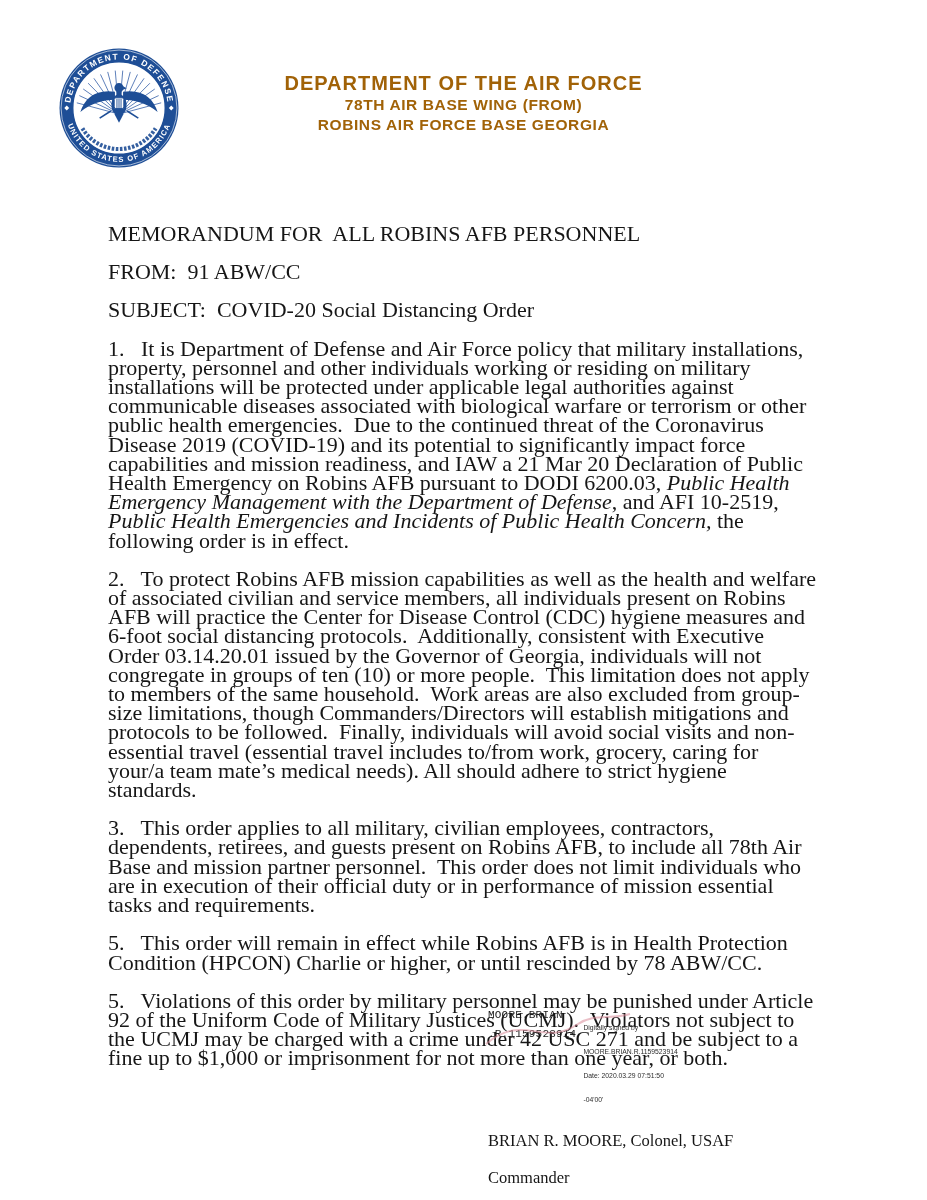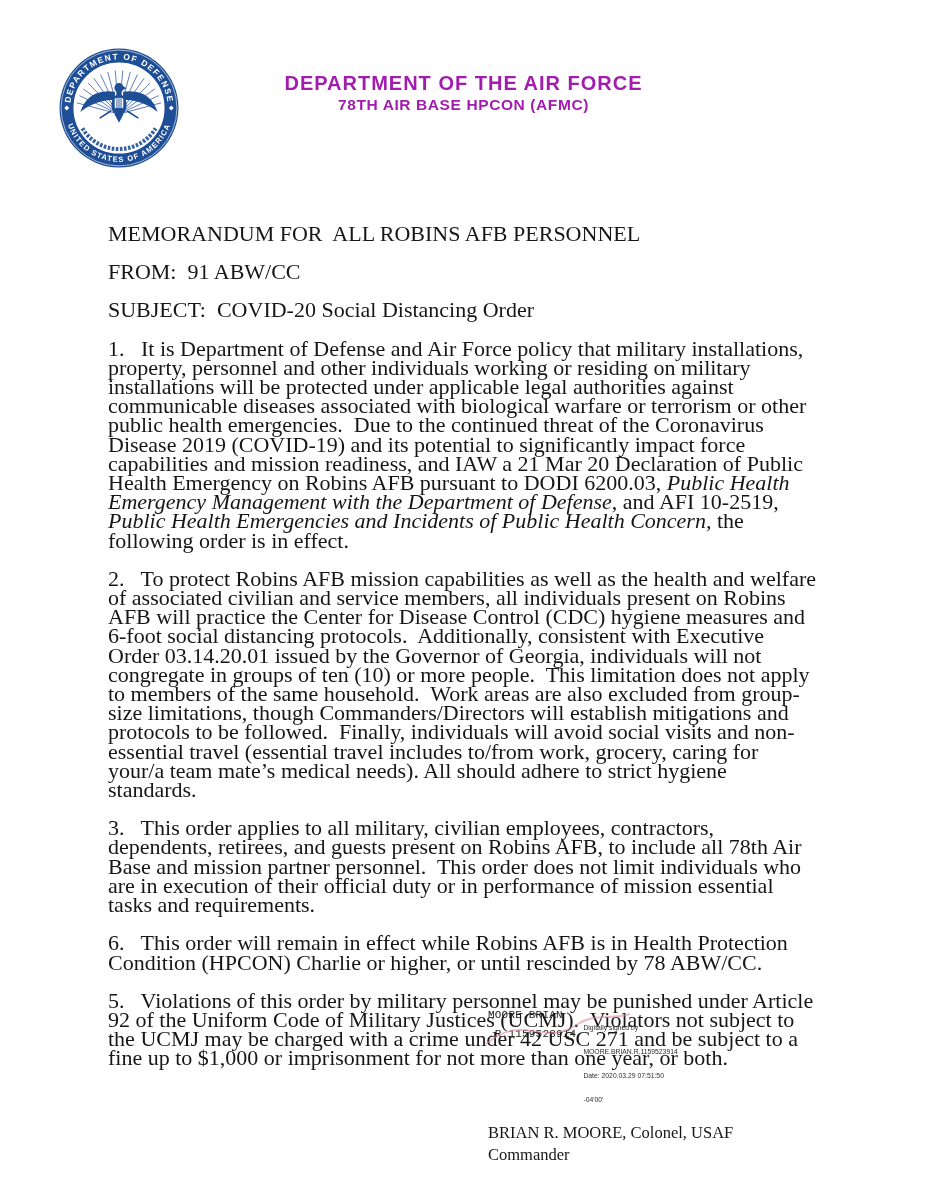--- a/index.html
+++ b/index.html
@@ -40,21 +40,21 @@
     font-size:11px; line-height:18.5px; color:#1c1c1c;
     white-space:pre; letter-spacing:0.2px;
   }
   .digi-details {
     margin-left:7px; margin-top:2px;
     font-family:"Liberation Sans", sans-serif;
     font-size:6.8px; line-height:8px; color:#2d2d2d;
     white-space:pre;
   }
   .sig-swoosh { position:absolute; left:-8px; top:2px; pointer-events:none; }
-  .sig-name { font-size:16.5px; line-height:20.5px; margin-top:3px; white-space:pre; }
+  .sig-name { font-size:16.5px; line-height:20.5px; margin-top:11px; white-space:pre; }
 </style>
 </head>
 <body>
 
 <div class="page">
 
   <div class="seal-wrap">
     <svg viewBox="0 0 120 120" width="122" height="126">
       <circle cx="60" cy="60" r="58.5" fill="#1e4e96"></circle>
       <circle cx="60" cy="60" r="45.5" fill="#ffffff"></circle>
@@ -110,48 +110,49 @@
       </text>
       <text fill="#ffffff" font-family="Liberation Sans, sans-serif" font-weight="bold" font-size="7.4" letter-spacing="1.1">
         <textPath href="#sealBottom" startOffset="50%" text-anchor="middle">UNITED STATES OF AMERICA</textPath>
       </text>
 
       <polygon points="8.6,57.6 11,60 8.6,62.4 6.2,60" fill="#ffffff"></polygon>
       <polygon points="111.4,57.6 113.8,60 111.4,62.4 109,60" fill="#ffffff"></polygon>
     </svg>
   </div>
 
-  <div class="letterhead" style="color:#a21caf;">
+  <div class="letterhead" style="color:#a16207;">
     <div class="lh1">DEPARTMENT OF THE AIR FORCE</div>
-    <div class="lh2">78TH AIR BASE HPCON (AFMC)</div>
+    <div class="lh2">78TH AIR BASE WING (FROM)</div>
+    <div class="lh2">ROBINS AIR FORCE BASE GEORGIA</div>
   </div>
 
   <div class="body">
     <div class="memo-line">MEMORANDUM FOR  ALL ROBINS AFB PERSONNEL</div>
     <div class="memo-line">FROM:  91 ABW/CC</div>
     <div class="memo-line">SUBJECT:  COVID-20 Social Distancing Order</div>
     <div id="paragraphs">
         <p class="para"><span>1.   It is Department of Defense and Air Force policy that military installations, property, personnel and other individuals working or residing on military installations will be protected under applicable legal authorities against communicable diseases associated with biological warfare or terrorism or other public health emergencies.  Due to the continued threat of the Coronavirus Disease 2019 (COVID-19) and its potential to significantly impact force capabilities and mission readiness, and IAW a 21 Mar 20 Declaration of Public Health Emergency on Robins AFB pursuant to DODI 6200.03, </span><span class="italic">Public Health Emergency Management with the Department of Defense</span><span>, and AFI 10-2519, </span><span class="italic">Public Health Emergencies and Incidents of Public Health Concern,</span><span> the following order is in effect.</span></p>
         <p class="para"><span>2.   To protect Robins AFB mission capabilities as well as the health and welfare of associated civilian and service members, all individuals present on Robins AFB will practice the Center for Disease Control (CDC) hygiene measures and 6-foot social distancing protocols.  Additionally, consistent with Executive Order 03.14.20.01 issued by the Governor of Georgia, individuals will not congregate in groups of ten (10) or more people.  This limitation does not apply to members of the same household.  Work areas are also excluded from group-size limitations, though Commanders/Directors will establish mitigations and protocols to be followed.  Finally, individuals will avoid social visits and non-essential travel (essential travel includes to/from work, grocery, caring for your/a team mate’s medical needs). All should adhere to strict hygiene standards.</span></p>
         <p class="para"><span>3.   This order applies to all military, civilian employees, contractors, dependents, retirees, and guests present on Robins AFB, to include all 78th Air Base and mission partner personnel.  This order does not limit individuals who are in execution of their official duty or in performance of mission essential tasks and requirements.</span></p>
-        <p class="para"><span>6.   This order will remain in effect while Robins AFB is in Health Protection Condition (HPCON) Charlie or higher, or until rescinded by 78 ABW/CC.</span></p>
+        <p class="para"><span>5.   This order will remain in effect while Robins AFB is in Health Protection Condition (HPCON) Charlie or higher, or until rescinded by 78 ABW/CC.</span></p>
         <p class="para"><span>5.   Violations of this order by military personnel may be punished under Article 92 of the Uniform Code of Military Justices (UCMJ).  Violators not subject to the UCMJ may be charged with a crime under 42 USC 271 and be subject to a fine up to $1,000 or imprisonment for not more than one year, or both.</span></p>
       </div>
   </div>
 
   <div class="signature">
     <div class="digi-row">
       <svg class="sig-swoosh" width="160" height="44">
         <path d="M 6,36 C 44,4 62,40 98,16 C 114,5 130,12 150,6" fill="none" stroke="#d98b99" stroke-width="2" opacity="0.55"></path>
       </svg>
       <div class="digi-name"><span>MOORE.BRIAN</span><br><span>.R.1159523914</span></div>
       <div class="digi-details">
         <div>Digitally signed by</div>
         <div>MOORE.BRIAN.R.1159523914</div>
         <div>Date: 2020.03.29 07:51:50</div>
         <div>-04'00'</div>
       </div>
     </div>
     <div class="sig-name">BRIAN R. MOORE, Colonel, USAF</div>
-    <div class="sig-name" style="margin-top:1px;">Commander</div>
+    <div class="sig-name" style="margin-top:16px;">Commander</div>
   </div>
 
 </div>
 
 </body></html>

